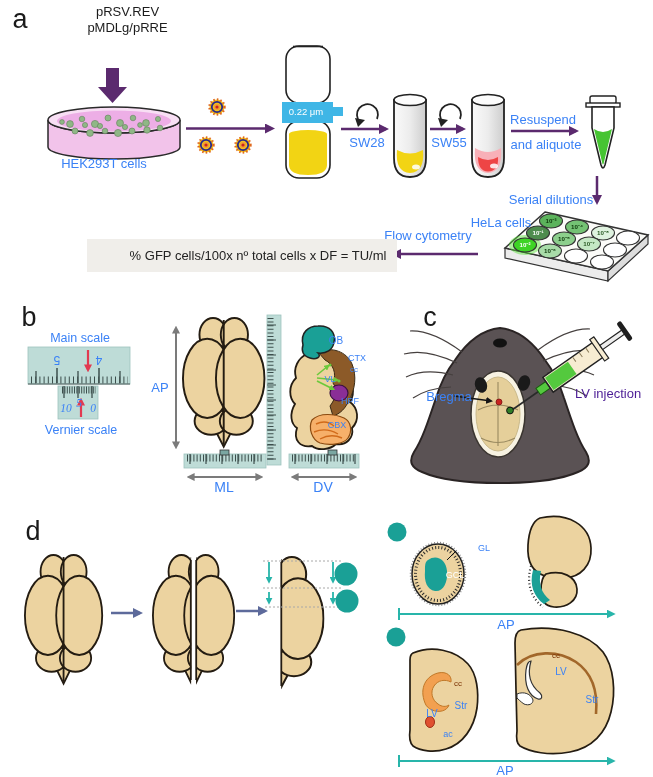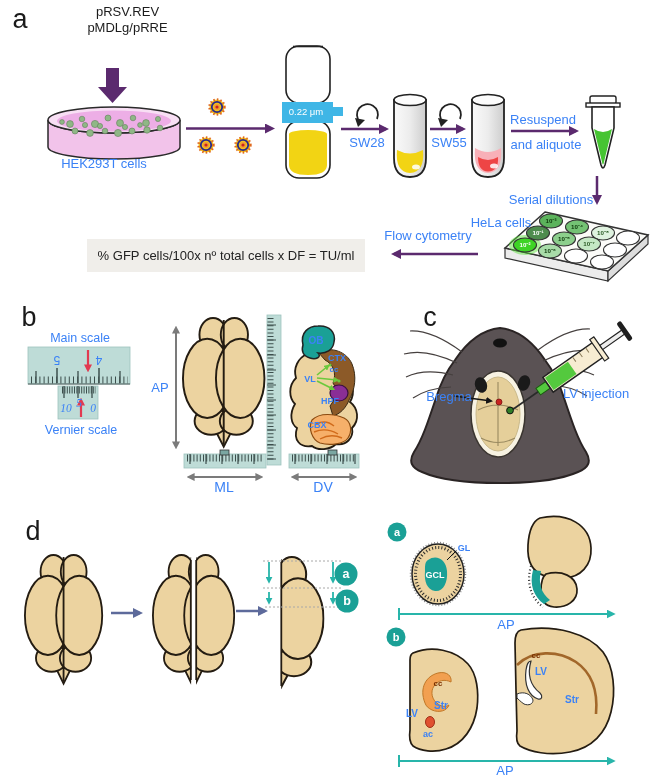--- a/index.html
+++ b/index.html
@@ -4,28 +4,28 @@
 <style>
   html,body{margin:0;padding:0;background:#fff;}
   .fig{position:relative;width:653px;height:777px;background:#fff;overflow:hidden;
        font-family:"Liberation Sans",sans-serif;}
   .fig svg.gfx{position:absolute;left:0;top:0;}
   .lbl{position:absolute;transform:translate(-50%,-50%);white-space:nowrap;
        color:#3b82f6;line-height:1;font-family:"Liberation Sans",sans-serif;}
   .plt{font-size:27px;color:#1a1a1a;}
   .f14{font-size:14px;} .f13{font-size:13px;} .f12{font-size:12.5px;}
   .f11{font-size:11px;} .f10{font-size:10px;} .f9{font-size:9px;} .f8{font-size:8px;}
-  .b{font-weight:bold;} .w{color:#fff;} .grn{color:#3b82f6;} .brn{color:#7a3000;}
+  .b{font-weight:normal;margin-left:20px;} .w{color:#fff;} .grn{color:#4c1d95;margin-left:12px;} .brn{color:#7a3000;}
   .ital{font-family:"Liberation Serif",serif;font-style:italic;font-size:11.5px;}
   .upside{transform:translate(-50%,-50%) rotate(180deg);font-size:12px;}
   .plasmids{position:absolute;left:15px;top:4px;width:225px;text-align:center;
             font-size:13px;line-height:16px;color:#1c1c1c;}
   .formula{position:absolute;left:87px;top:239px;width:278px;height:33px;
            background:#f0eeea;display:flex;align-items:center;justify-content:center;
-           font-size:13px;color:#222;}
+           font-size:13px;color:#222;padding-left:32px;}
 </style>
 </head>
 <body>
 
 <div class="fig">
 
 <svg class="gfx" width="653" height="777" viewBox="0 0 653 777">
   <defs>
     <marker id="mP" markerUnits="userSpaceOnUse" markerWidth="10" markerHeight="10" viewBox="0 0 10 10" refX="7" refY="5" orient="auto-start-reverse">
           <path d="M0,0L10,5L0,10Z" fill="#5b2a6e"></path>

